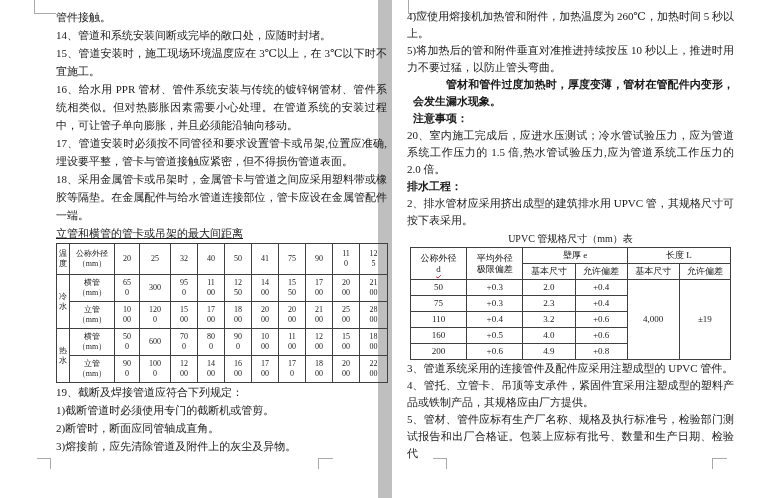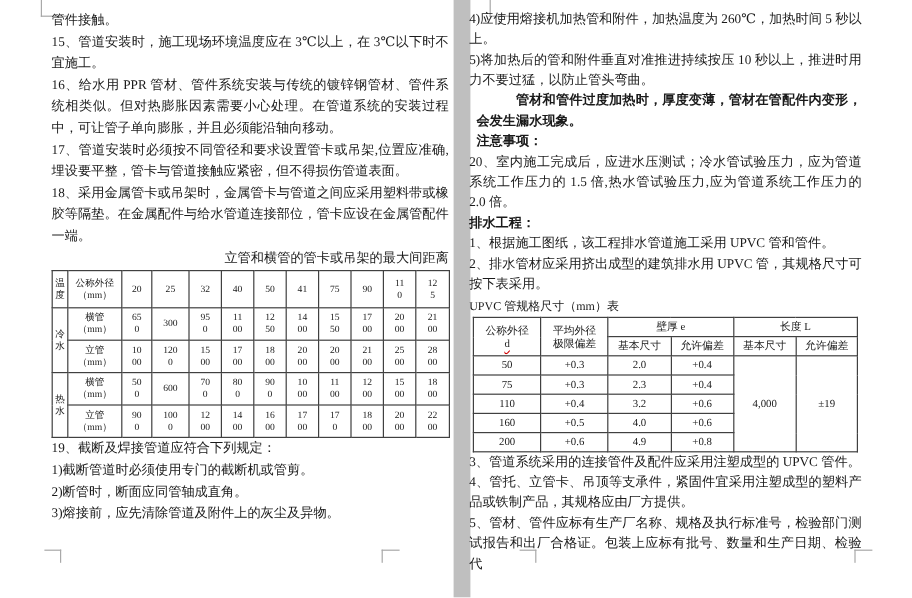--- a/index.html
+++ b/index.html
@@ -3,29 +3,29 @@
 <meta charset="utf-8">
 <style>
   html,body{margin:0;padding:0;}
   body{
     width:760px;height:498px;position:relative;background:#ffffff;
     font-family:"Liberation Serif","DejaVu Serif",serif;
     color:#1a1a1a;overflow:hidden;
   }
   .page-gap{position:absolute;left:378px;top:0;width:14px;height:498px;background:#bfbfbf;}
   .col{position:absolute;top:8px;}
-  .col-left{left:43px;width:331px;}
-  .col-right{left:391px;width:327px;}
+  .col-left{left:56px;width:331px;}
+  .col-right{left:407px;width:327px;}
   .col p{margin:0;font-size:11px;line-height:18px;text-align:justify;}
   .col-right p{line-height:17px;}
   p.bold{font-weight:bold;}
   p.ind-half{margin-left:6px;}
   p.ind-first{text-indent:3em;margin-left:6px;}
-  .tbl-title{font-size:11px;text-align:right;line-height:16px;margin:1px 0 2px 0;}
-  .tbl-caption{font-size:10px;line-height:15px;margin:2px 0 1px 0;}
+  .tbl-title{font-size:11px;text-align:left;text-decoration:underline;line-height:16px;margin:1px 0 2px 0;}
+  .tbl-caption{font-size:10px;text-align:center;line-height:15px;margin:2px 0 1px 0;}
 
   table{border-collapse:collapse;table-layout:fixed;}
   td,th{border:1px solid #404040;text-align:center;vertical-align:middle;
         white-space:pre-line;font-weight:normal;padding:0 1px;overflow:hidden;}
 
   .spacing-table{width:331px;font-size:8px;line-height:10px;}
   .spacing-table td{height:26px;}
   .spacing-table .hdr td{height:30px;}
   .upvc-table{width:321px;font-size:9px;line-height:11px;margin:0 0 0 3px;}
   .upvc-table td{height:15px;}
@@ -47,20 +47,21 @@
 <div class="mark" style="left:318px;top:458px;width:1px;height:11px;"></div>
 <div class="mark" style="left:408px;top:0;width:1px;height:14px;"></div>
 <div class="mark" style="left:408px;top:13px;width:22px;height:1px;"></div>
 <div class="mark" style="left:433px;top:458px;width:14px;height:1px;"></div>
 <div class="mark" style="left:446px;top:458px;width:1px;height:11px;"></div>
 <div class="mark" style="left:712px;top:458px;width:15px;height:1px;"></div>
 <div class="mark" style="left:712px;top:458px;width:1px;height:11px;"></div>
 
 <div class="col col-left">
   <p>管件接触。</p>
+  <p>14、管道和系统安装间断或完毕的敞口处，应随时封堵。</p>
   <p>15、管道安装时，施工现场环境温度应在 3℃以上，在 3℃以下时不宜施工。</p>
   <p>16、给水用 PPR 管材、管件系统安装与传统的镀锌钢管材、管件系统相类似。但对热膨胀因素需要小心处理。在管道系统的安装过程中，可让管子单向膨胀，并且必须能沿轴向移动。</p>
   <p>17、管道安装时必须按不同管径和要求设置管卡或吊架,位置应准确,埋设要平整，管卡与管道接触应紧密，但不得损伤管道表面。</p>
   <p>18、采用金属管卡或吊架时，金属管卡与管道之间应采用塑料带或橡胶等隔垫。在金属配件与给水管道连接部位，管卡应设在金属管配件一端。</p>
 
   <div class="tbl-title">立管和横管的管卡或吊架的最大间距离</div>
 
   <table class="spacing-table">
     <colgroup>
       <col style="width:13px;">
@@ -198,21 +199,20 @@
   <p>3)熔接前，应先清除管道及附件上的灰尘及异物。</p>
 </div>
 
 <div class="col col-right">
   <p>4)应使用熔接机加热管和附件，加热温度为 260℃，加热时间 5 秒以上。</p>
   <p>5)将加热后的管和附件垂直对准推进持续按压 10 秒以上，推进时用力不要过猛，以防止管头弯曲。</p>
   <p class="bold ind-first">管材和管件过度加热时，厚度变薄，管材在管配件内变形，会发生漏水现象。</p>
   <p class="bold ind-half">注意事项：</p>
   <p>20、室内施工完成后，应进水压测试；冷水管试验压力，应为管道系统工作压力的 1.5 倍,热水管试验压力,应为管道系统工作压力的 2.0 倍。</p>
   <p class="bold">排水工程：</p>
-  <p>1、根据施工图纸，该工程排水管道施工采用 UPVC 管和管件。</p>
   <p>2、排水管材应采用挤出成型的建筑排水用 UPVC 管，其规格尺寸可按下表采用。</p>
 
   <div class="tbl-caption">UPVC 管规格尺寸（mm）表</div>
 
   <table class="upvc-table">
     <colgroup>
       <col style="width:56px;">
         <col style="width:56px;">
       <col style="width:52px;">
         <col style="width:52px;">

